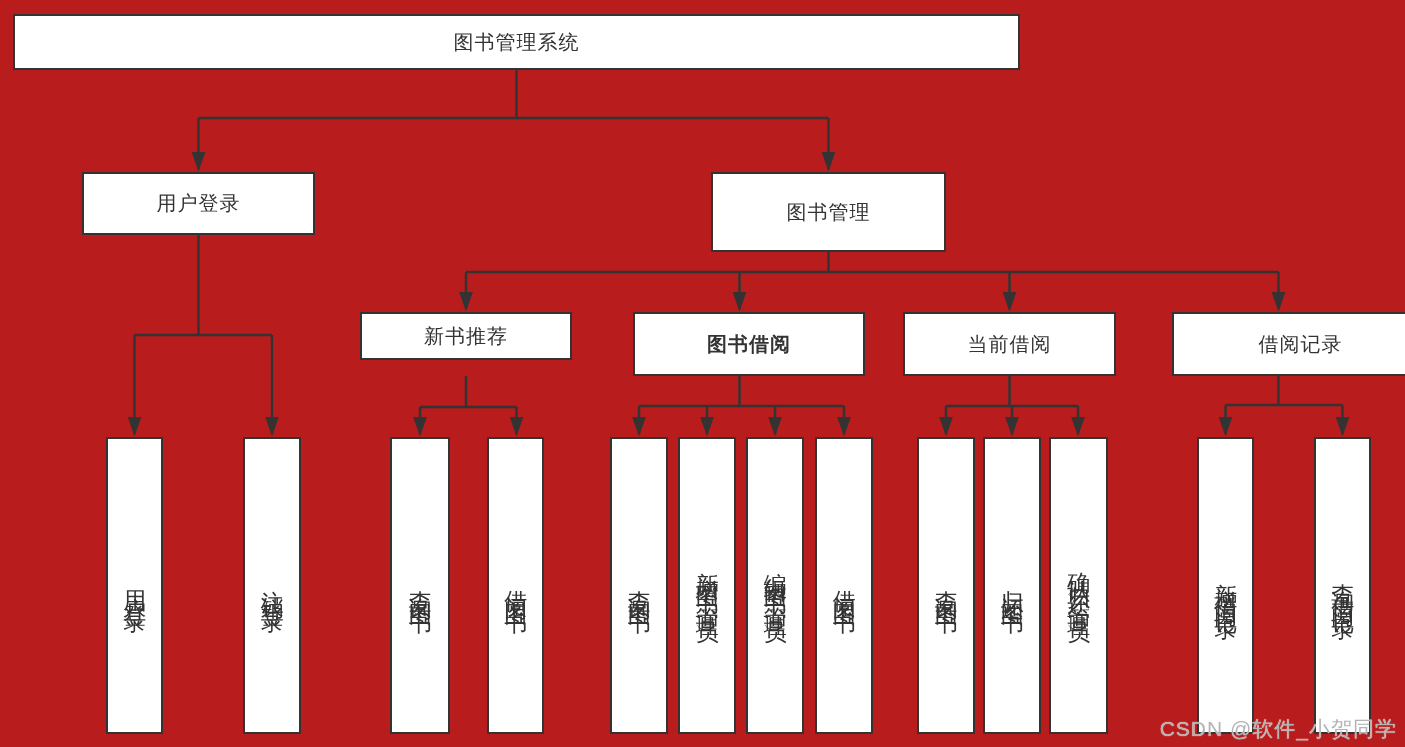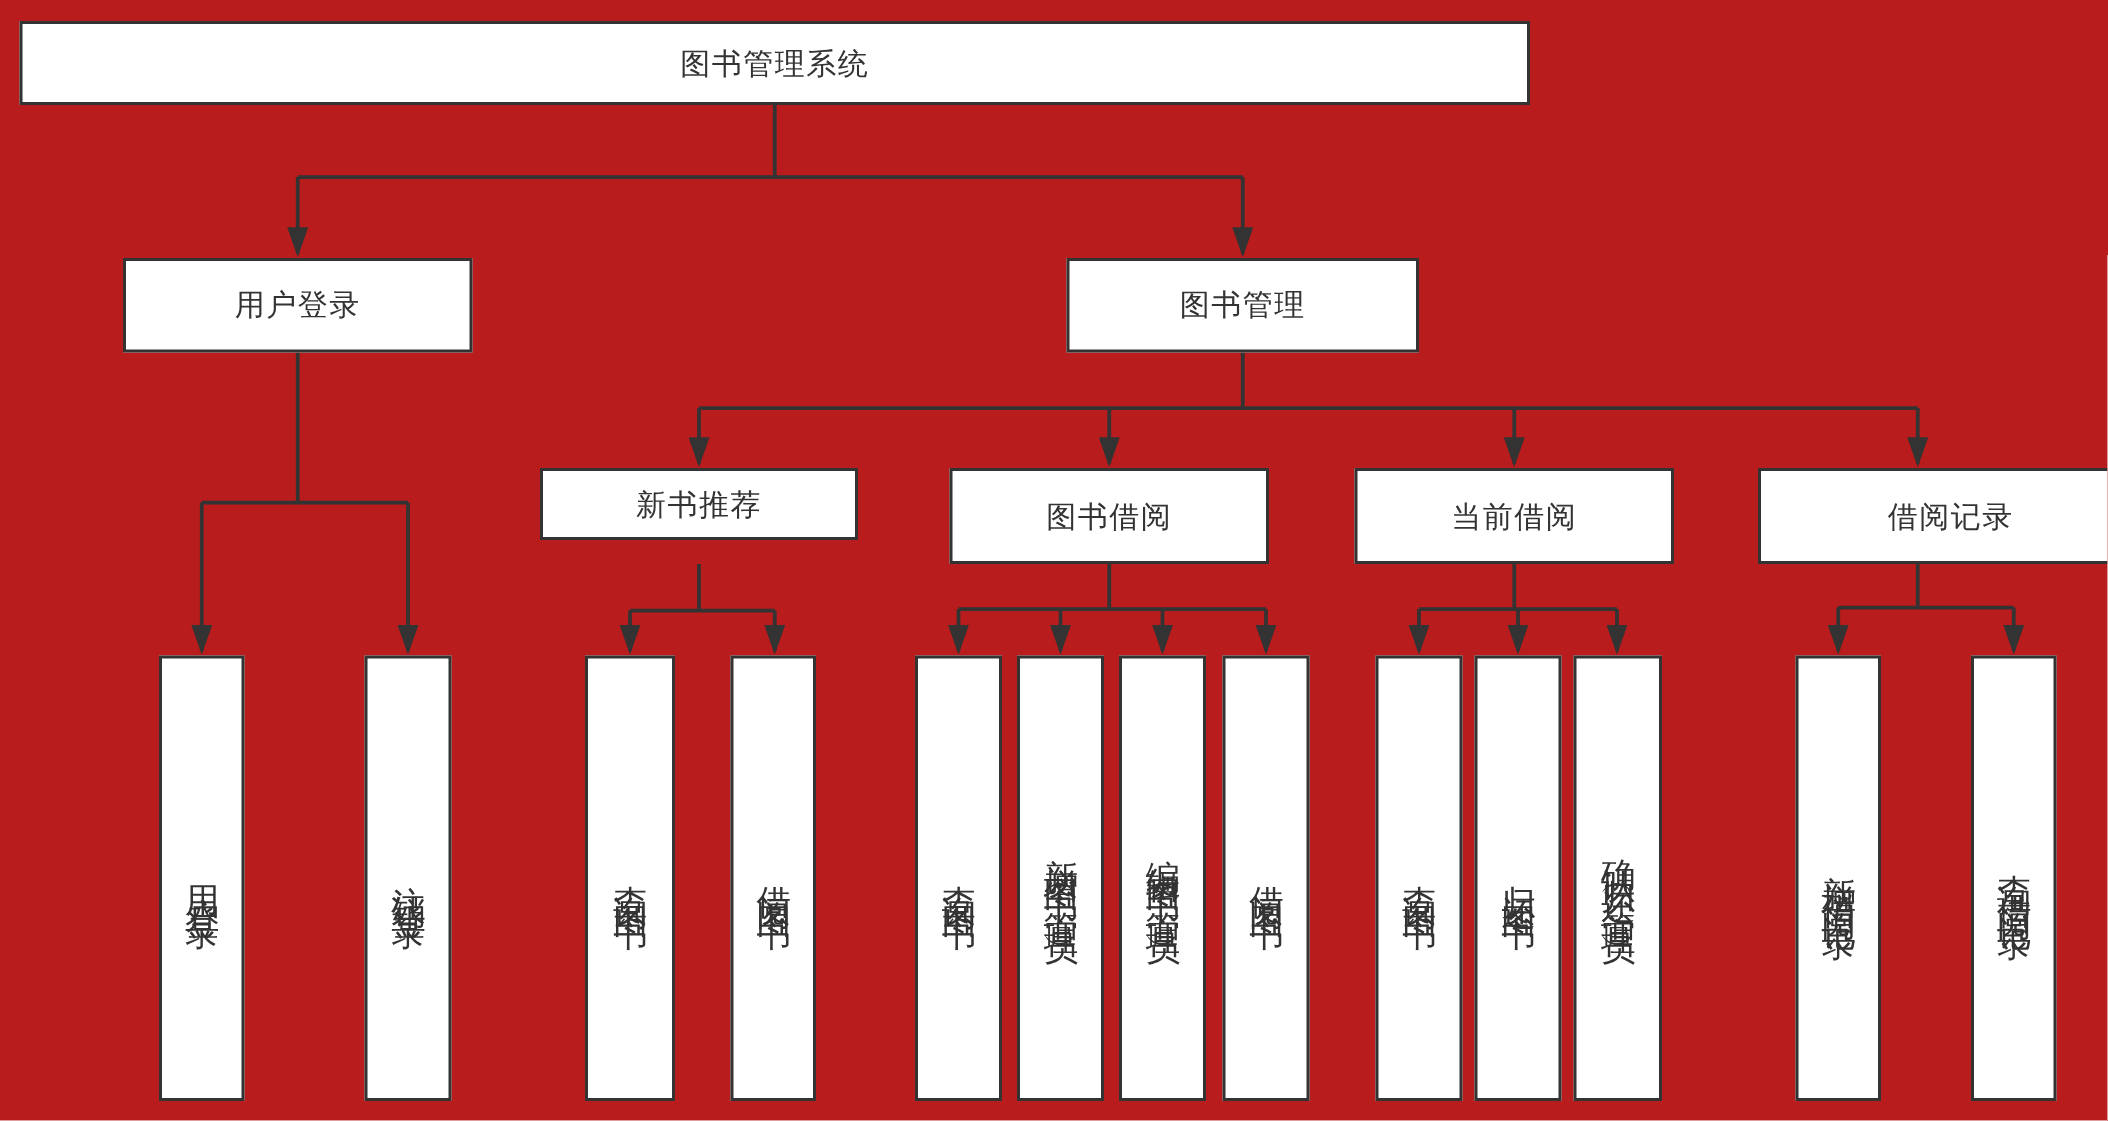--- a/index.html
+++ b/index.html
@@ -106,24 +106,24 @@
 
       <path d="M1278.5 376 V405 M1225.5 405 H1342.5"></path>
       <line x1="1225.5" y1="405" x2="1225.5" y2="434" marker-end="url(#arw)"></line>
       <line x1="1342.5" y1="405" x2="1342.5" y2="434" marker-end="url(#arw)"></line>
     </g>
   </svg>
 
   <div class="node" style="left:13px; top:14px; width:1007px; height:56px;">图书管理系统</div>
 
   <div class="node" style="left:82px; top:172px; width:233px; height:63px;">用户登录</div>
-  <div class="node" style="left:711px; top:172px; width:235px; height:63px;">图书管理</div>
+  <div class="node" style="left:711px; top:172px; width:235px; height:80px;">图书管理</div>
 
   <div class="node" style="left:360px; top:312px; width:212px; height:48px;">新书推荐</div>
-  <div class="node" style="left:633px; top:312px; width:213px; height:64px;">图书借阅</div>
+  <div class="node" style="left:633px; top:312px; width:232px; height:64px;font-weight:bold;">图书借阅</div>
   <div class="node" style="left:903px; top:312px; width:213px; height:64px;">当前借阅</div>
   <div class="node" style="left:1172px; top:312px; width:257px; height:64px;">借阅记录</div>
 
   <div class="leaf" style="left:106px; top:437px; width:57px; height:297px;">
     <span class="vtext">用户登录</span>
   </div>
   <div class="leaf" style="left:243px; top:437px; width:58px; height:297px;">
     <span class="vtext">注销登录</span>
   </div>
 
@@ -157,14 +157,15 @@
     <span class="vtext">确认归还（管理员）</span>
   </div>
 
   <div class="leaf" style="left:1197px; top:437px; width:57px; height:297px;">
     <span class="vtext">新增借阅记录</span>
   </div>
   <div class="leaf" style="left:1314px; top:437px; width:57px; height:297px;">
     <span class="vtext">查询借阅记录</span>
   </div>
 
+  <div class="watermark">CSDN @软件_小贺同学</div>
 
 </div>
 
 </body></html>

